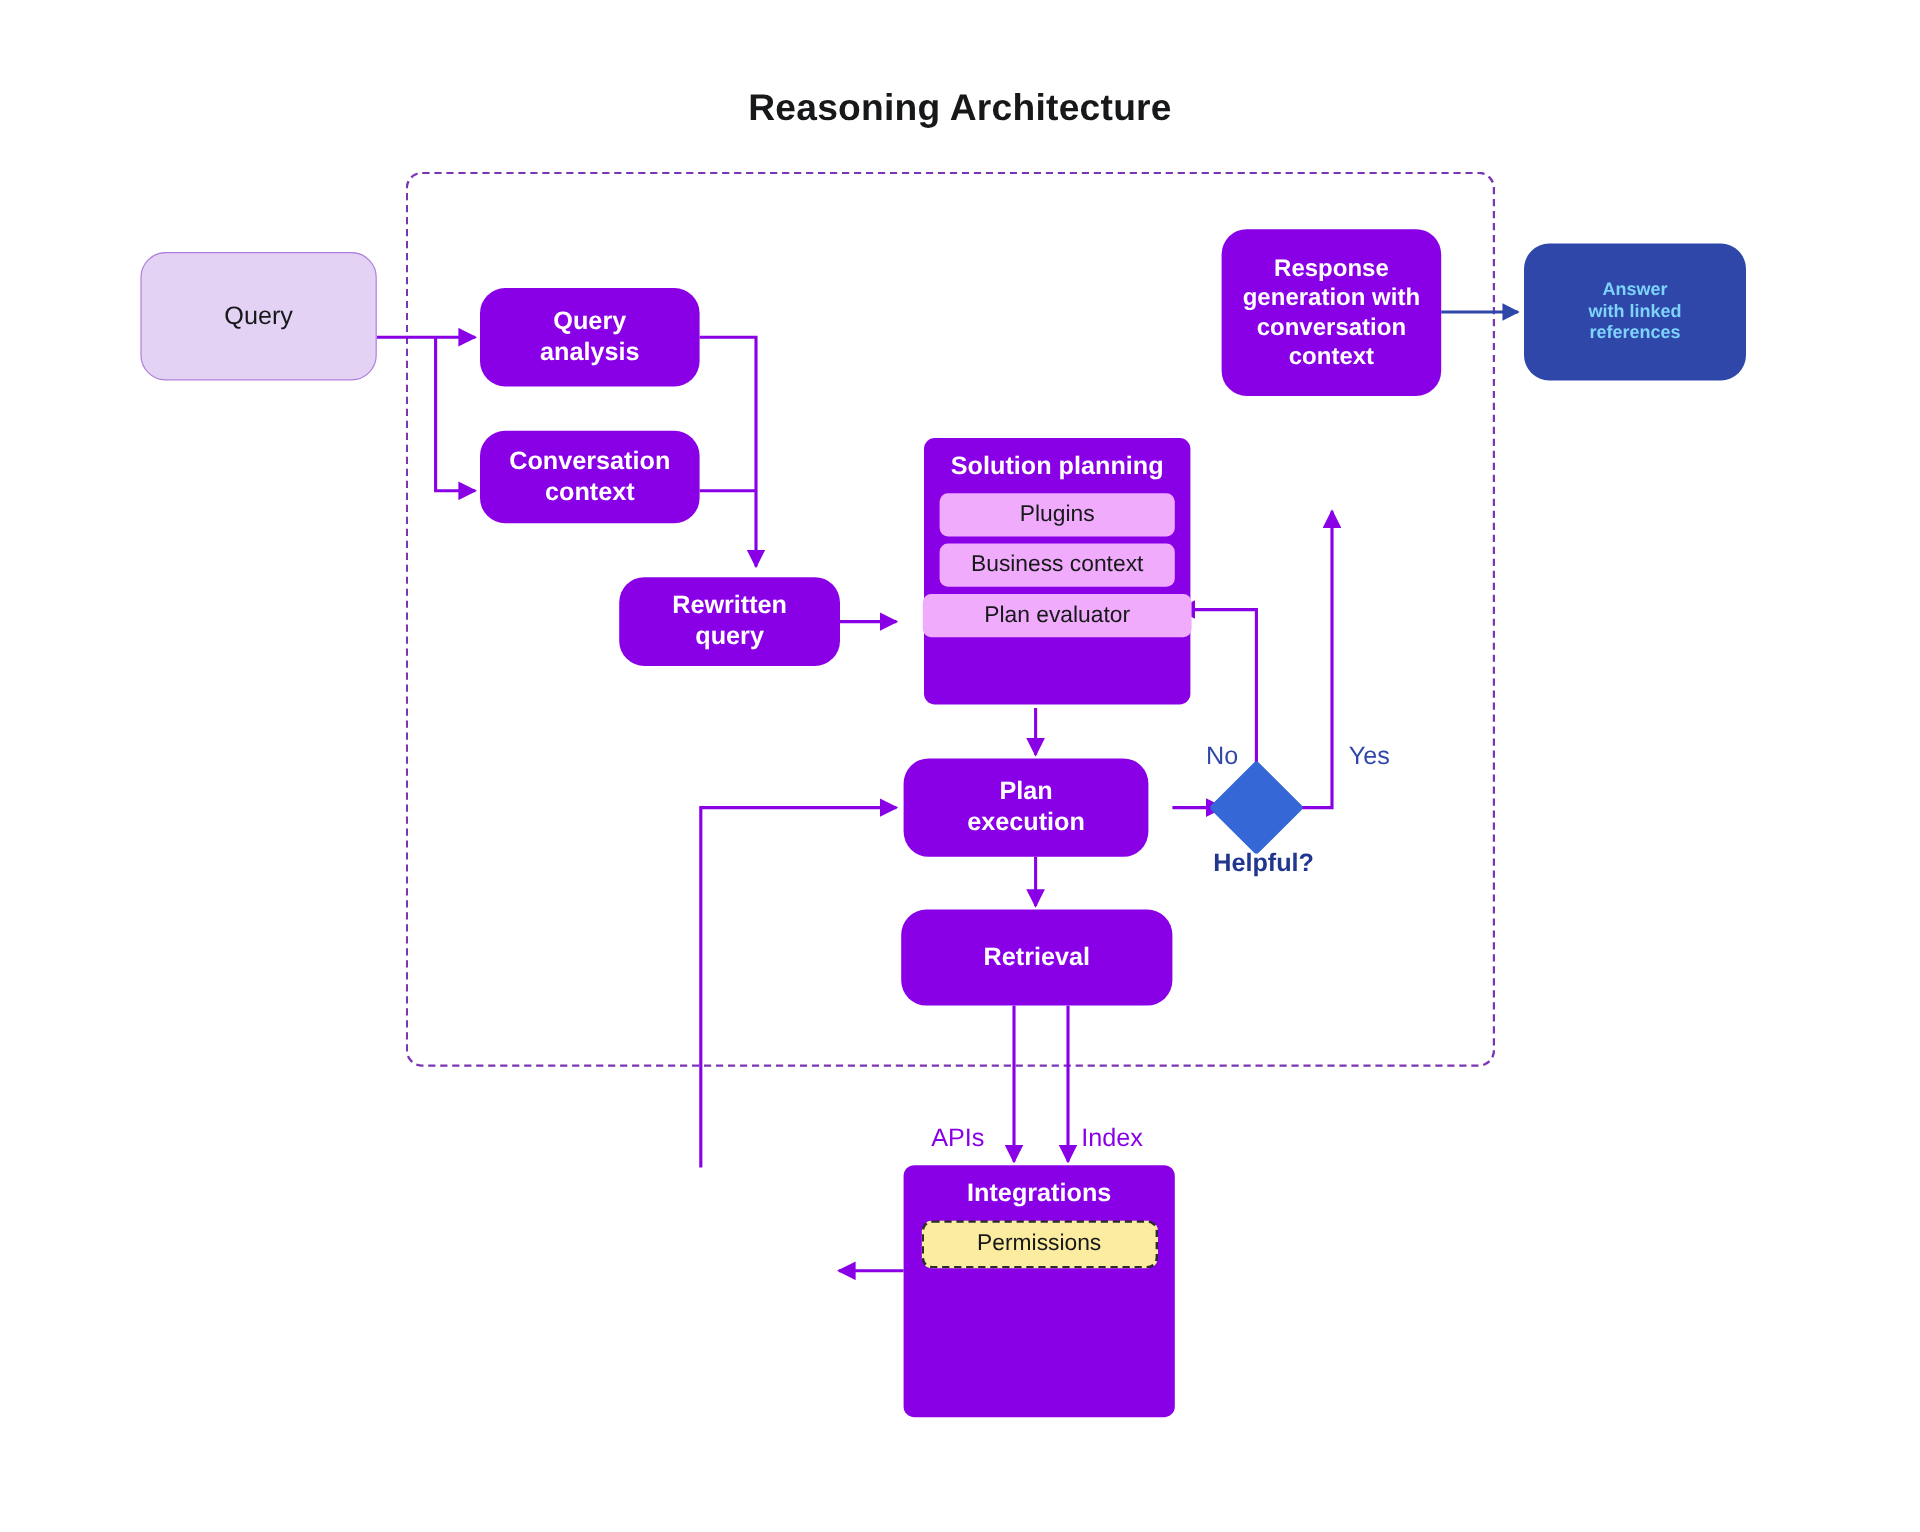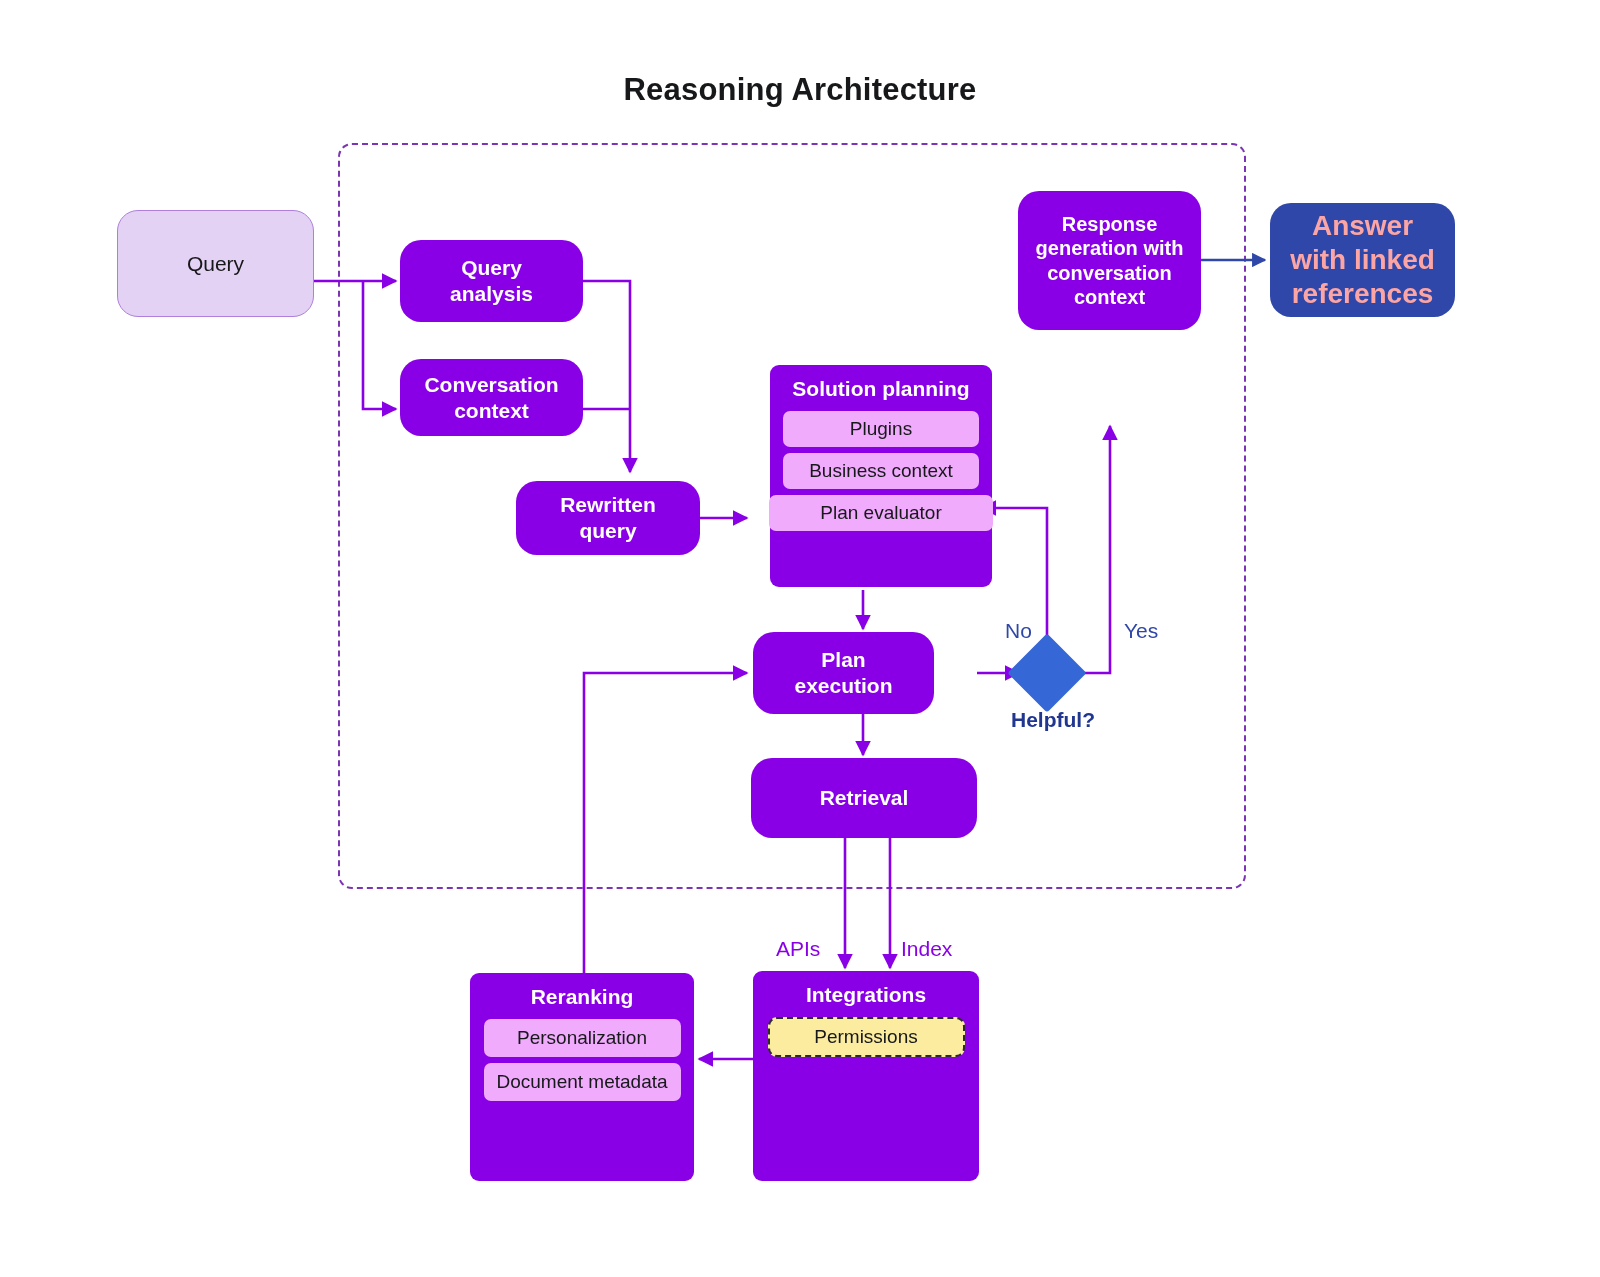--- a/index.html
+++ b/index.html
@@ -64,23 +64,23 @@
   }
   .node-lilac {
     background: #e4d2f4;
     color: #17181a;
     font-weight: normal;
     font-size: 21px;
     border: 1.5px solid #b07fdc;
   }
   .node-blue {
     background: #2f47a8;
-    color: #fca5a5;
-    font-weight: bold;
-    font-size: 28px;
+    color: #7dd3fc;
+    font-weight: bold;
+    font-size: 15px;
   }
 
   
   .group-node {
     position: absolute;
     box-sizing: border-box;
     background: #8a00e6;
     border-radius: 9px;
     display: flex;
     flex-direction: column;
@@ -241,21 +241,21 @@
       <span>Plugins</span>
     </div>
     <div class="sub-item" style="width:196px; height:36px;">
       <span>Business context</span>
     </div>
     <div class="sub-item" style="width:224px; height:36px;">
       <span>Plan evaluator</span>
     </div>
   </div>
 
-  <div class="node node-purple" style="left:753px; top:632px; width:181px; height:82px;">
+  <div class="node node-purple" style="left:753px; top:632px; width:204px; height:82px;">
     <span>Plan</span>
     <span>execution</span>
   </div>
 
   <div class="node node-purple" style="left:751px; top:758px; width:226px; height:80px;">
     <span>Retrieval</span>
   </div>
 
   <div style="position:absolute; left:1019px; top:645px; width:56px; height:56px;
               background:#3567d6; transform:rotate(45deg); border-radius:3px;"></div>
@@ -267,29 +267,20 @@
     <span>conversation</span>
     <span>context</span>
   </div>
 
   <div class="node node-blue" style="left:1270px; top:203px; width:185px; height:114px;">
     <span>Answer</span>
     <span>with linked</span>
     <span>references</span>
   </div>
 
-  <div class="group-node" style="left:470px; top:973px; width:224px; height:208px;">
-    <div class="group-title">Reranking</div>
-    <div class="sub-item" style="width:197px; height:38px;">
-      <span>Personalization</span>
-    </div>
-    <div class="sub-item" style="width:197px; height:38px;">
-      <span>Document metadata</span>
-    </div>
-  </div>
 
   <div class="group-node" style="left:753px; top:971px; width:226px; height:210px;">
     <div class="group-title">Integrations</div>
     <div class="sub-item sub-item-yellow" style="width:197px; height:40px;">
       <span>Permissions</span>
     </div>
 
   </div>
 
   <div class="edge-label edge-label-blue" style="left:1005px; top:619px;">No</div>

